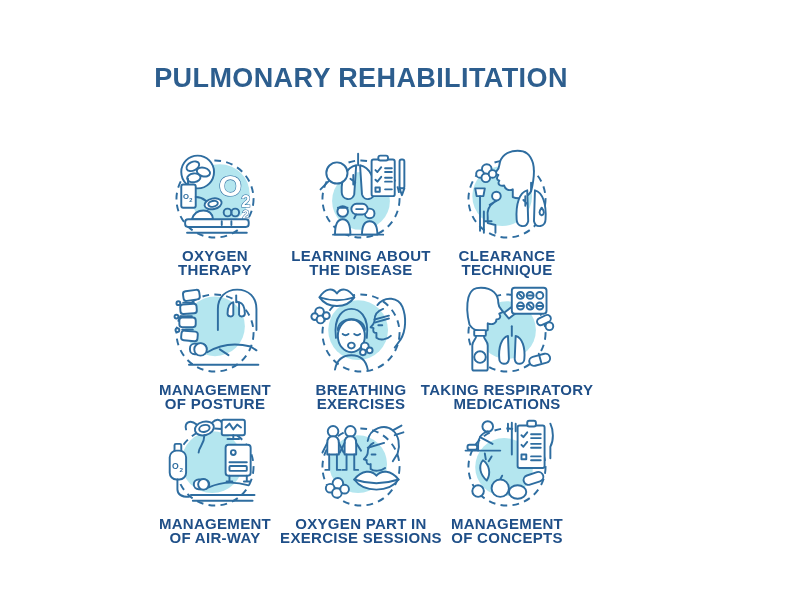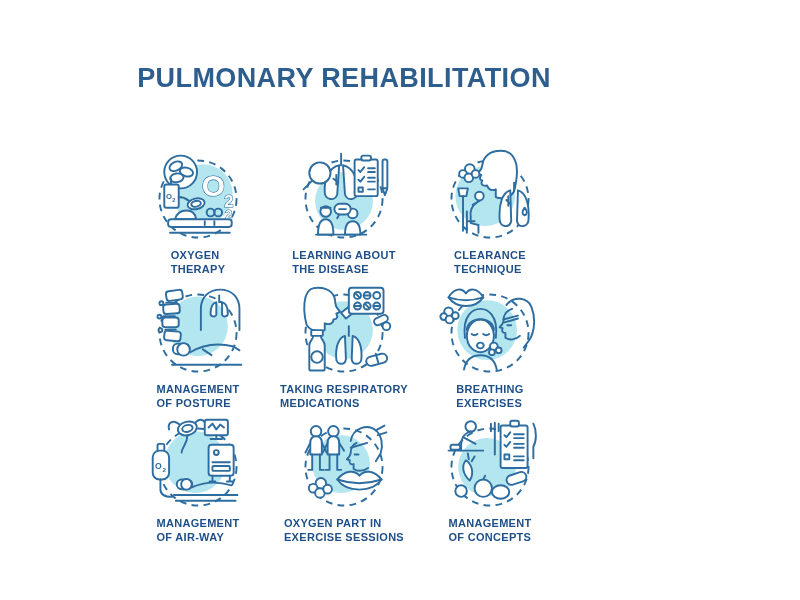--- a/index.html
+++ b/index.html
@@ -1,29 +1,29 @@
 <!DOCTYPE html>
 <html style="--background: #ffffff; --stroke: #2e6da0; --blob: #b4e6ef; --title: #2d5e8e; --label: #1f4f88;"><head>
 <meta charset="utf-8">
 <style>
   :root{
     --background:#ffffff; --stroke:#2e6da0; --blob:#b4e6ef;
     --title:#2d5e8e; --label:#1f4f88;
   }
   *{margin:0;padding:0;box-sizing:border-box;}
   body{background:var(--background);font-family:"Liberation Sans",sans-serif;}
-  .canvas{position:relative;width:688px;height:600px;background:var(--background);overflow:hidden;}
+  .canvas{position:relative;width:688px;height:600px;background:var(--background);overflow:hidden;margin-left:17px;}
   .title{position:absolute;top:62px;left:0;right:0;text-align:center;
     color:var(--title);font-size:27px;font-weight:700;line-height:33px;letter-spacing:.4px;}
   .grid{position:absolute;top:146px;left:50%;transform:translateX(-50%);
     display:grid;grid-template-columns:repeat(3,146px);grid-auto-rows:134px;}
   .cell{display:flex;flex-direction:column;align-items:center;}
   .cell svg{width:106px;height:106px;display:block;}
-  .label{margin-top:-3px;color:var(--label);
-    font-size:11px;font-weight:700;line-height:13.5px;letter-spacing:.3px;white-space:nowrap;}
+  .label{margin-top:-3px;text-align:center;color:var(--label);
+    font-size:15px;font-weight:700;line-height:13.5px;letter-spacing:.3px;white-space:nowrap;}
   .s{stroke:var(--stroke);stroke-width:2;stroke-linecap:round;stroke-linejoin:round;}
   .ln{fill:none;}
   .fw{fill:#fff;}
   .fb{fill:var(--blob);stroke:none;}
   .dashring{fill:none;stroke:var(--stroke);stroke-width:2;stroke-dasharray:7 5.5;}
   svg text{font-family:"Liberation Sans",sans-serif;font-weight:700;}
   .otx{fill:#fff;stroke:var(--stroke);stroke-width:1.1;paint-order:stroke;}
   .btx{fill:var(--stroke);stroke:none;}
 </style>
 </head>
@@ -181,20 +181,60 @@
           <rect class="fw" x="29" y="66" width="17" height="11" rx="5"></rect>
           <circle class="fw" cx="40" cy="72" r="6.5"></circle>
           <path class="ln" d="M47,75 C60,67 76,65 92,69 L98,73"></path>
           <path class="ln" d="M60,72 l9,6"></path>
           <path class="ln" d="M28,88 H100"></path>
         </g>
       </svg>
       <figcaption class="label">
         <div>MANAGEMENT</div>
         <div>OF POSTURE</div>
+      </figcaption>
+    </figure>
+
+    <figure class="cell">
+      <svg viewBox="0 0 110 110">
+        <circle class="fb" cx="52" cy="52" r="31"></circle>
+        <circle class="dashring" cx="55" cy="55" r="40"></circle>
+        <g class="s">
+          <path class="fw" d="M12,18 C18,8 26,8 30,14 C34,8 42,8 48,18 C40,30 20,30 12,18 Z"></path>
+          <path class="ln" d="M12,18 C24,22 36,22 48,18"></path>
+        </g>
+        <g class="s">
+          <circle class="fw" cx="12" cy="33" r="4.5"></circle>
+          <circle class="fw" cx="7" cy="38" r="3.5"></circle>
+          <circle class="fw" cx="13" cy="41" r="4"></circle>
+          <circle class="fw" cx="19" cy="37" r="3.5"></circle>
+        </g>
+        <g class="s">
+          <path class="ln" d="M29,60 C26,36 38,30 45,30 C52,30 64,36 61,60"></path>
+          <ellipse class="fw" cx="45" cy="58" rx="14" ry="17"></ellipse>
+          <path class="ln" d="M31,52 C31,37 59,37 59,52"></path>
+          <path class="ln" d="M36,56 q3,2.5 6,0 M48,56 q3,2.5 6,0"></path>
+          <ellipse class="ln" cx="45" cy="68" rx="3.5" ry="3"></ellipse>
+          <path class="ln" d="M28,93 C30,82 36,78 45,78 C54,78 60,82 62,93"></path>
+        </g>
+        <g class="s">
+          <path class="ln" d="M72,26 C80,16 94,18 98,28 C102,38 102,52 96,62 L90,70"></path>
+          <path class="ln" d="M78,30 C72,32 69,37 69,42 C69,45 67,47 65,49 L68,50 C67,53 68,55 71,55 L71,60 C75,63 82,62 86,58"></path>
+          <path class="ln" d="M69,41 L84,37 M70,44 L84,40"></path>
+          <path class="ln" d="M73,47 h4"></path>
+        </g>
+        <g class="s">
+          <circle class="fw" cx="59" cy="69" r="4"></circle>
+          <circle class="fw" cx="64" cy="73" r="3"></circle>
+          <circle class="fw" cx="57" cy="75" r="3"></circle>
+        </g>
+      </svg>
+      <figcaption class="label">
+        <div>BREATHING</div>
+        <div>EXERCISES</div>
       </figcaption>
     </figure>
 
     <figure class="cell">
       <svg viewBox="0 0 110 110">
         <circle class="fb" cx="55" cy="52" r="30"></circle>
         <circle class="dashring" cx="55" cy="55" r="40"></circle>
         <g class="s">
           <path class="fw" d="M28,8 C40,8 46,15 46,24 C46,28 49,30 51,33 L47,35 C49,38 48,41 44,41 C44,45 40,47 35,45 L35,52 C28,55 19,52 16,46 C13,34 13,26 15,18 C18,9 22,8 28,8 Z"></path>
         </g>
@@ -236,60 +276,20 @@
         </g>
       </svg>
       <figcaption class="label">
         <div>TAKING RESPIRATORY</div>
         <div>MEDICATIONS</div>
       </figcaption>
     </figure>
 
     <figure class="cell">
       <svg viewBox="0 0 110 110">
-        <circle class="fb" cx="52" cy="52" r="31"></circle>
-        <circle class="dashring" cx="55" cy="55" r="40"></circle>
-        <g class="s">
-          <path class="fw" d="M12,18 C18,8 26,8 30,14 C34,8 42,8 48,18 C40,30 20,30 12,18 Z"></path>
-          <path class="ln" d="M12,18 C24,22 36,22 48,18"></path>
-        </g>
-        <g class="s">
-          <circle class="fw" cx="12" cy="33" r="4.5"></circle>
-          <circle class="fw" cx="7" cy="38" r="3.5"></circle>
-          <circle class="fw" cx="13" cy="41" r="4"></circle>
-          <circle class="fw" cx="19" cy="37" r="3.5"></circle>
-        </g>
-        <g class="s">
-          <path class="ln" d="M29,60 C26,36 38,30 45,30 C52,30 64,36 61,60"></path>
-          <ellipse class="fw" cx="45" cy="58" rx="14" ry="17"></ellipse>
-          <path class="ln" d="M31,52 C31,37 59,37 59,52"></path>
-          <path class="ln" d="M36,56 q3,2.5 6,0 M48,56 q3,2.5 6,0"></path>
-          <ellipse class="ln" cx="45" cy="68" rx="3.5" ry="3"></ellipse>
-          <path class="ln" d="M28,93 C30,82 36,78 45,78 C54,78 60,82 62,93"></path>
-        </g>
-        <g class="s">
-          <path class="ln" d="M72,26 C80,16 94,18 98,28 C102,38 102,52 96,62 L90,70"></path>
-          <path class="ln" d="M78,30 C72,32 69,37 69,42 C69,45 67,47 65,49 L68,50 C67,53 68,55 71,55 L71,60 C75,63 82,62 86,58"></path>
-          <path class="ln" d="M69,41 L84,37 M70,44 L84,40"></path>
-          <path class="ln" d="M73,47 h4"></path>
-        </g>
-        <g class="s">
-          <circle class="fw" cx="59" cy="69" r="4"></circle>
-          <circle class="fw" cx="64" cy="73" r="3"></circle>
-          <circle class="fw" cx="57" cy="75" r="3"></circle>
-        </g>
-      </svg>
-      <figcaption class="label">
-        <div>BREATHING</div>
-        <div>EXERCISES</div>
-      </figcaption>
-    </figure>
-
-    <figure class="cell">
-      <svg viewBox="0 0 110 110">
         <circle class="fb" cx="52" cy="50" r="32"></circle>
         <circle class="dashring" cx="55" cy="55" r="40"></circle>
         <g class="s">
           <path class="ln" d="M36,11 C29,5 23,9 25,16"></path>
           <path class="ln" d="M52,9 C58,3 64,7 62,14"></path>
           <ellipse class="fw" cx="44" cy="15" rx="10" ry="7" transform="rotate(-14 44 15)"></ellipse>
           <ellipse class="ln" cx="44" cy="15" rx="5.5" ry="3.5" transform="rotate(-14 44 15)"></ellipse>
           <path class="ln" d="M44,22 C44,32 38,34 38,40"></path>
         </g>
         <g class="s">

